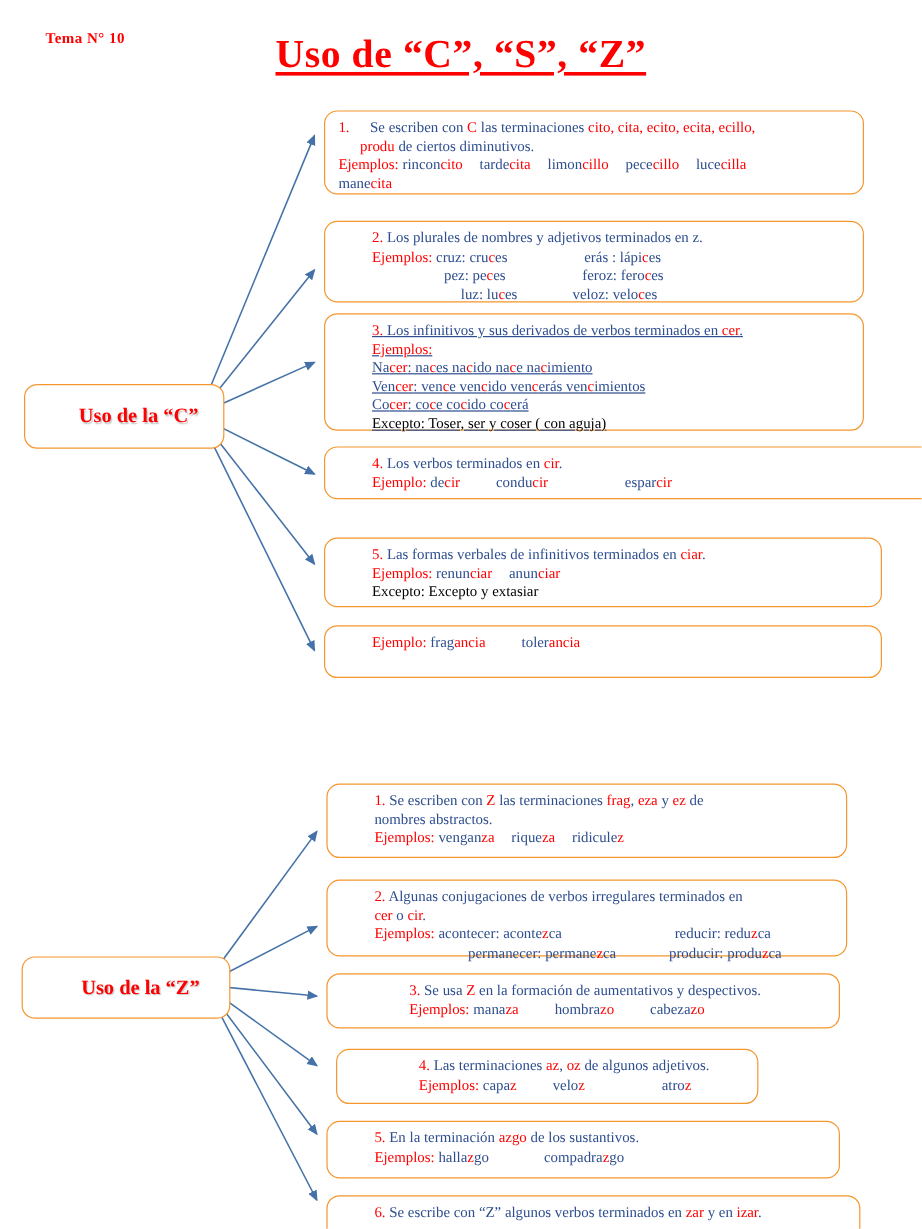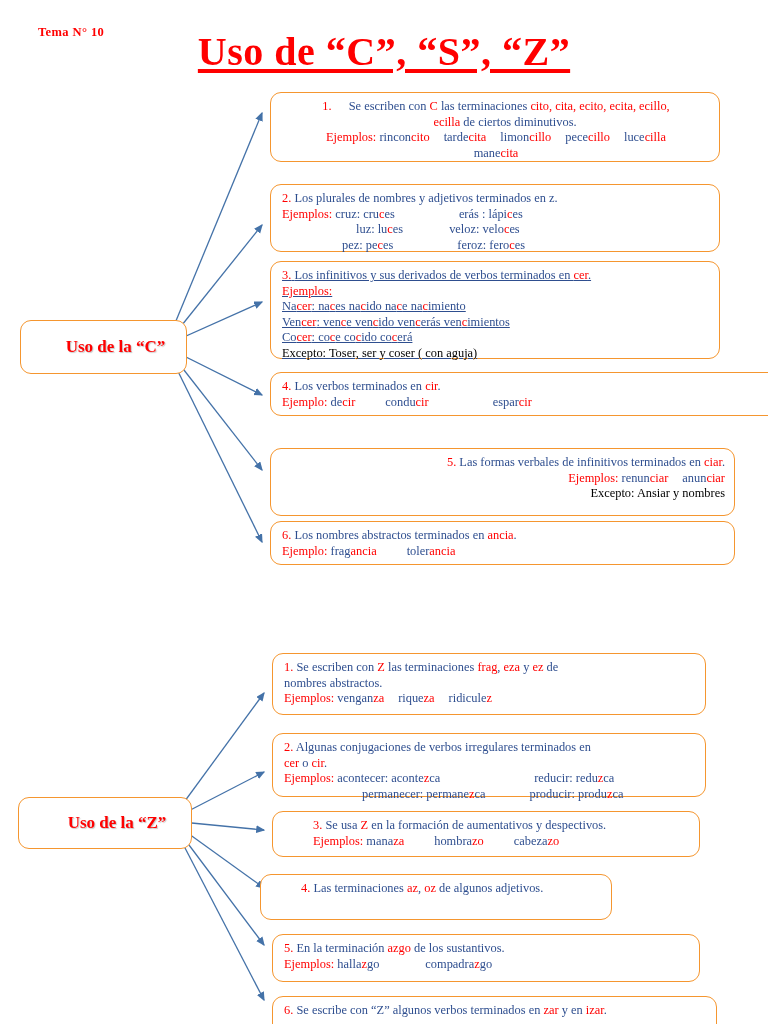--- a/index.html
+++ b/index.html
@@ -17,21 +17,21 @@
   .tema{
     position:absolute;left:38px;top:25px;
     font-family:"Liberation Serif", serif;
     font-size:12.5px;font-weight:bold;color:#FF0000;
     letter-spacing:.4px;white-space:nowrap;
   }
   .main-title{
     position:absolute;left:0;top:28px;width:768px;
     text-align:center;
     font-family:"Liberation Serif", serif;
-    font-size:40px;font-weight:bold;color:#FF0000;
+    font-size:33px;font-weight:bold;color:#FF0000;
     text-decoration:underline;
     text-underline-offset:4px;
     letter-spacing:.5px;
   }
 
   
   .node{
     position:absolute;
     border:1.6px solid #F5962F;
     border-radius:11px;
@@ -52,22 +52,22 @@
     border:1.5px solid #F5962F;
     border-radius:11px;
     background:#ffffff;
     box-sizing:border-box;
     padding:6px 9px 6px 11px;
     font-family:"Liberation Serif", serif;
     font-size:12.4px;
     line-height:15.6px;
     color:#2E4E8F;
   }
-  .rbox .ln{white-space:nowrap;}
-  .rbox .wrapln{white-space:normal;text-align:center;}
+  .rbox .ln{white-space:nowrap;margin-left:28px;}
+  .rbox .wrapln{white-space:normal;}
   .red{color:#FF0000;}
   .blk{color:#000000;font-family:"Liberation Serif", serif;}
   .ind{display:inline-block;width:18px;}
   .ind2{display:inline-block;width:60px;}
   .ind3{display:inline-block;width:48px;}
   .gap{display:inline-block;width:14px;}
   .gap2{display:inline-block;width:30px;}
   .gap3{display:inline-block;width:46px;}
   .gap4{display:inline-block;width:64px;}
 
@@ -107,43 +107,43 @@
   </svg>
 
   <div class="node" id="node-c">
     <span>Uso de la “C”</span>
   </div>
 
   <div class="rbox" style="left:270px;top:92px;width:450px;height:70px;">
     <div class="wrapln">
       <span class="red">1.</span>
       <span class="gap"></span><span>Se escriben con </span><span class="red">C</span><span> las terminaciones </span><span class="red">cito, cita, ecito, ecita, ecillo,</span><br>
-      <span class="ind"></span><span class="red">ecilla</span><span> de ciertos diminutivos.</span>
+      <span class="ind"></span><span class="red">produ</span><span> de ciertos diminutivos.</span>
     </div>
     <div class="wrapln">
       <span class="red">Ejemplos:</span>
       <span>rincon</span><span class="red">cito</span><span class="gap"></span><span>tarde</span><span class="red">cita</span><span class="gap"></span><span>limon</span><span class="red">cillo</span><span class="gap"></span><span>pece</span><span class="red">cillo</span><span class="gap"></span><span>luce</span><span class="red">cilla</span><br>
       <span>mane</span><span class="red">cita</span>
     </div>
   </div>
 
   <div class="rbox" style="left:270px;top:184px;width:450px;height:68px;">
     <div class="ln">
       <span class="red">2.</span>
       <span>Los plurales de nombres y adjetivos terminados en z.</span>
     </div>
     <div class="ln">
       <span class="red">Ejemplos:</span>
       <span>cruz: cru</span><span class="red">c</span><span>es</span><span class="gap4"></span><span>erás : lápi</span><span class="red">c</span><span>es</span>
     </div>
     <div class="ln">
+      <span class="ind2"></span><span>pez: pe</span><span class="red">c</span><span>es</span><span class="gap4"></span><span>feroz: fero</span><span class="red">c</span><span>es</span>
+    </div>
+    <div class="ln">
       <span class="ind2"></span><span class="gap"></span><span>luz: lu</span><span class="red">c</span><span>es</span><span class="gap3"></span><span>veloz: velo</span><span class="red">c</span><span>es</span>
-    </div>
-    <div class="ln">
-      <span class="ind2"></span><span>pez: pe</span><span class="red">c</span><span>es</span><span class="gap4"></span><span>feroz: fero</span><span class="red">c</span><span>es</span>
     </div>
   </div>
 
   <div class="rbox" style="left:270px;top:261px;width:450px;height:98px;text-decoration:underline;">
     <div class="ln">
       <span class="red">3.</span>
       <span>Los infinitivos y sus derivados de verbos terminados en </span><span class="red">cer</span><span>.</span>
     </div>
     <div class="ln"><span class="red">Ejemplos:</span></div>
     <div class="ln">
@@ -162,37 +162,33 @@
     <div class="ln">
       <span class="red">4.</span>
       <span>Los verbos terminados en </span><span class="red">cir</span><span>.</span>
     </div>
     <div class="ln">
       <span class="red">Ejemplo:</span>
       <span>de</span><span class="red">cir</span><span class="gap2"></span><span>condu</span><span class="red">cir</span><span class="gap4"></span><span>espar</span><span class="red">cir</span>
     </div>
   </div>
 
-  <div class="rbox" style="left:270px;top:448px;width:465px;height:68px;text-align:right;">
+  <div class="rbox" style="left:270px;top:448px;width:465px;height:58px;">
     <div class="ln">
       <span class="red">5.</span>
       <span>Las formas verbales de infinitivos terminados en </span><span class="red">ciar</span><span>.</span>
     </div>
     <div class="ln">
       <span class="red">Ejemplos:</span>
       <span>renun</span><span class="red">ciar</span><span class="gap"></span><span>anun</span><span class="red">ciar</span>
     </div>
-    <div class="ln blk">Excepto: Ansiar y nombres</div>
+    <div class="ln blk">Excepto: Excepto y extasiar</div>
   </div>
 
   <div class="rbox" style="left:270px;top:521px;width:465px;height:44px;">
-    <div class="ln">
-      <span class="red">6.</span>
-      <span>Los nombres abstractos terminados en </span><span class="red">ancia</span><span>.</span>
-    </div>
     <div class="ln">
       <span class="red">Ejemplo:</span>
       <span>frag</span><span class="red">ancia</span><span class="gap2"></span><span>toler</span><span class="red">ancia</span>
     </div>
   </div>
 
   <div class="node" id="node-z">
     <span>Uso de la “Z”</span>
   </div>
 
@@ -227,25 +223,29 @@
     <div class="ln">
       <span class="red">3.</span>
       <span>Se usa </span><span class="red">Z</span><span> en la formación de aumentativos y despectivos.</span>
     </div>
     <div class="ln">
       <span class="red">Ejemplos:</span>
       <span>mana</span><span class="red">za</span><span class="gap2"></span><span>hombra</span><span class="red">zo</span><span class="gap2"></span><span>cabeza</span><span class="red">zo</span>
     </div>
   </div>
 
-  <div class="rbox" style="left:260px;top:874px;width:352px;height:46px;padding-left:40px;">
+  <div class="rbox" style="left:280px;top:874px;width:352px;height:46px;padding-left:40px;">
     <div class="ln">
       <span class="red">4.</span>
       <span>Las terminaciones </span><span class="red">az</span><span>, </span><span class="red">oz</span><span> de algunos adjetivos.</span>
     </div>
+    <div class="ln">
+      <span class="red">Ejemplos:</span>
+      <span>capa</span><span class="red">z</span><span class="gap2"></span><span>velo</span><span class="red">z</span><span class="gap4"></span><span>atro</span><span class="red">z</span>
+    </div>
   </div>
 
   <div class="rbox" style="left:272px;top:934px;width:428px;height:48px;">
     <div class="ln">
       <span class="red">5.</span>
       <span>En la terminación  </span><span class="red">azgo</span><span> de los sustantivos.</span>
     </div>
     <div class="ln">
       <span class="red">Ejemplos:</span>
       <span>halla</span><span class="red">z</span><span>go</span><span class="gap3"></span><span>compadra</span><span class="red">z</span><span>go</span>

